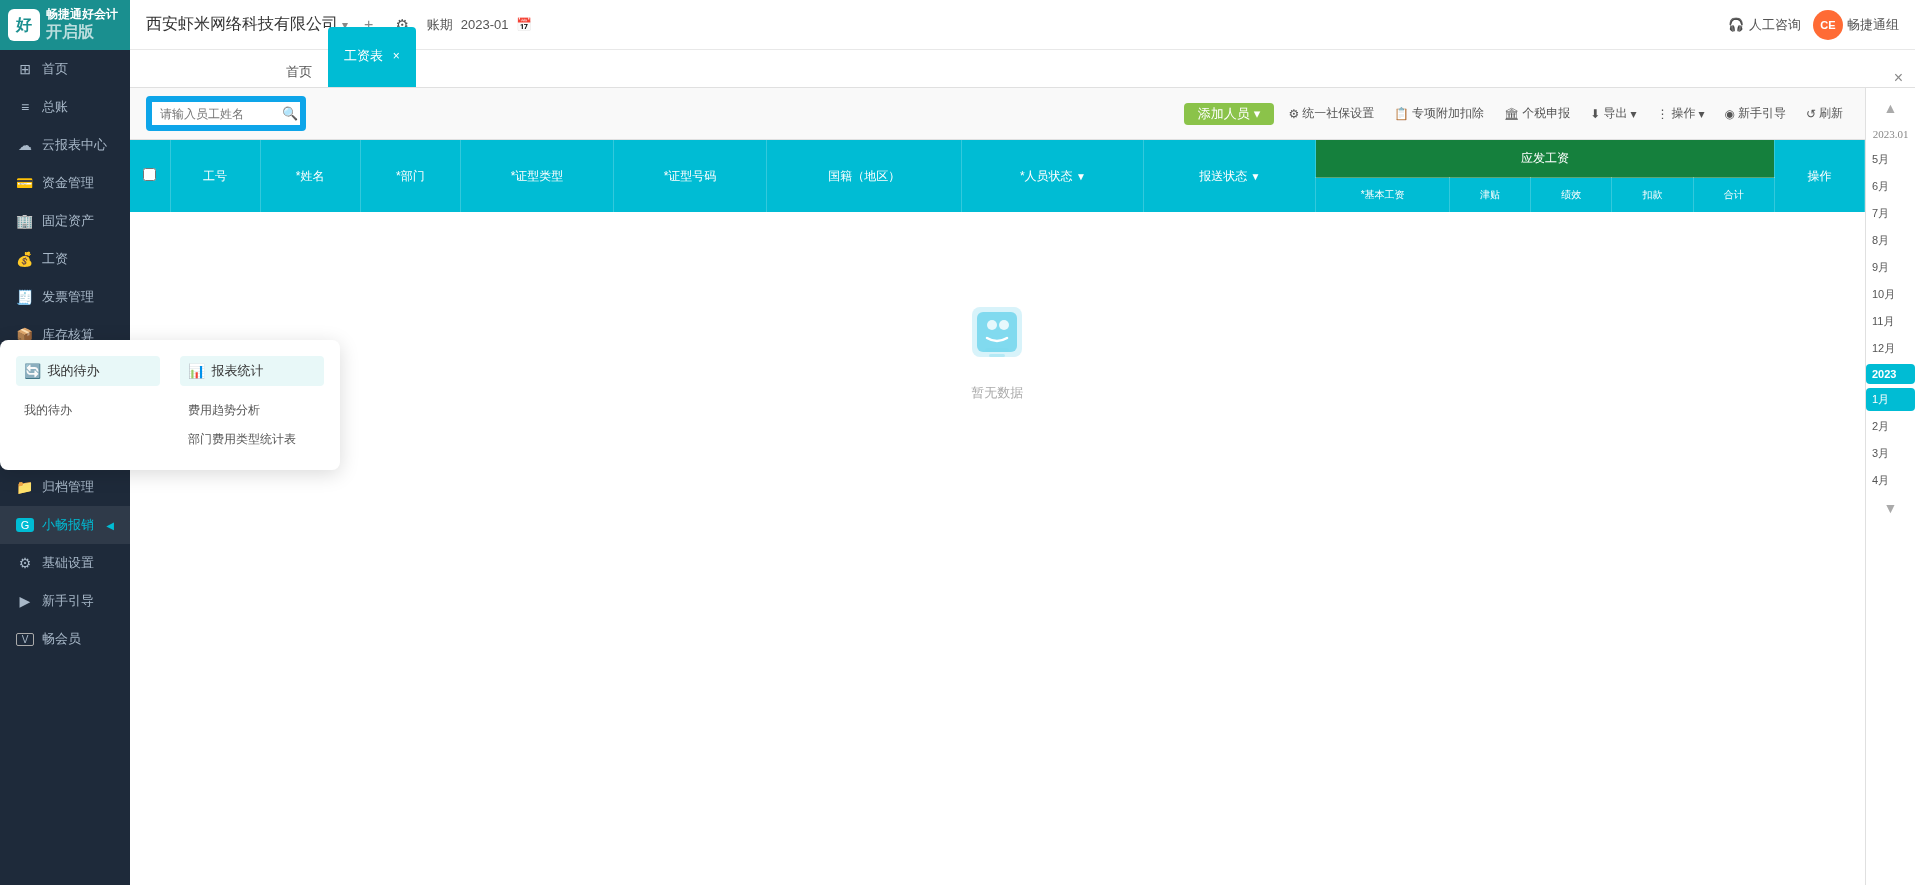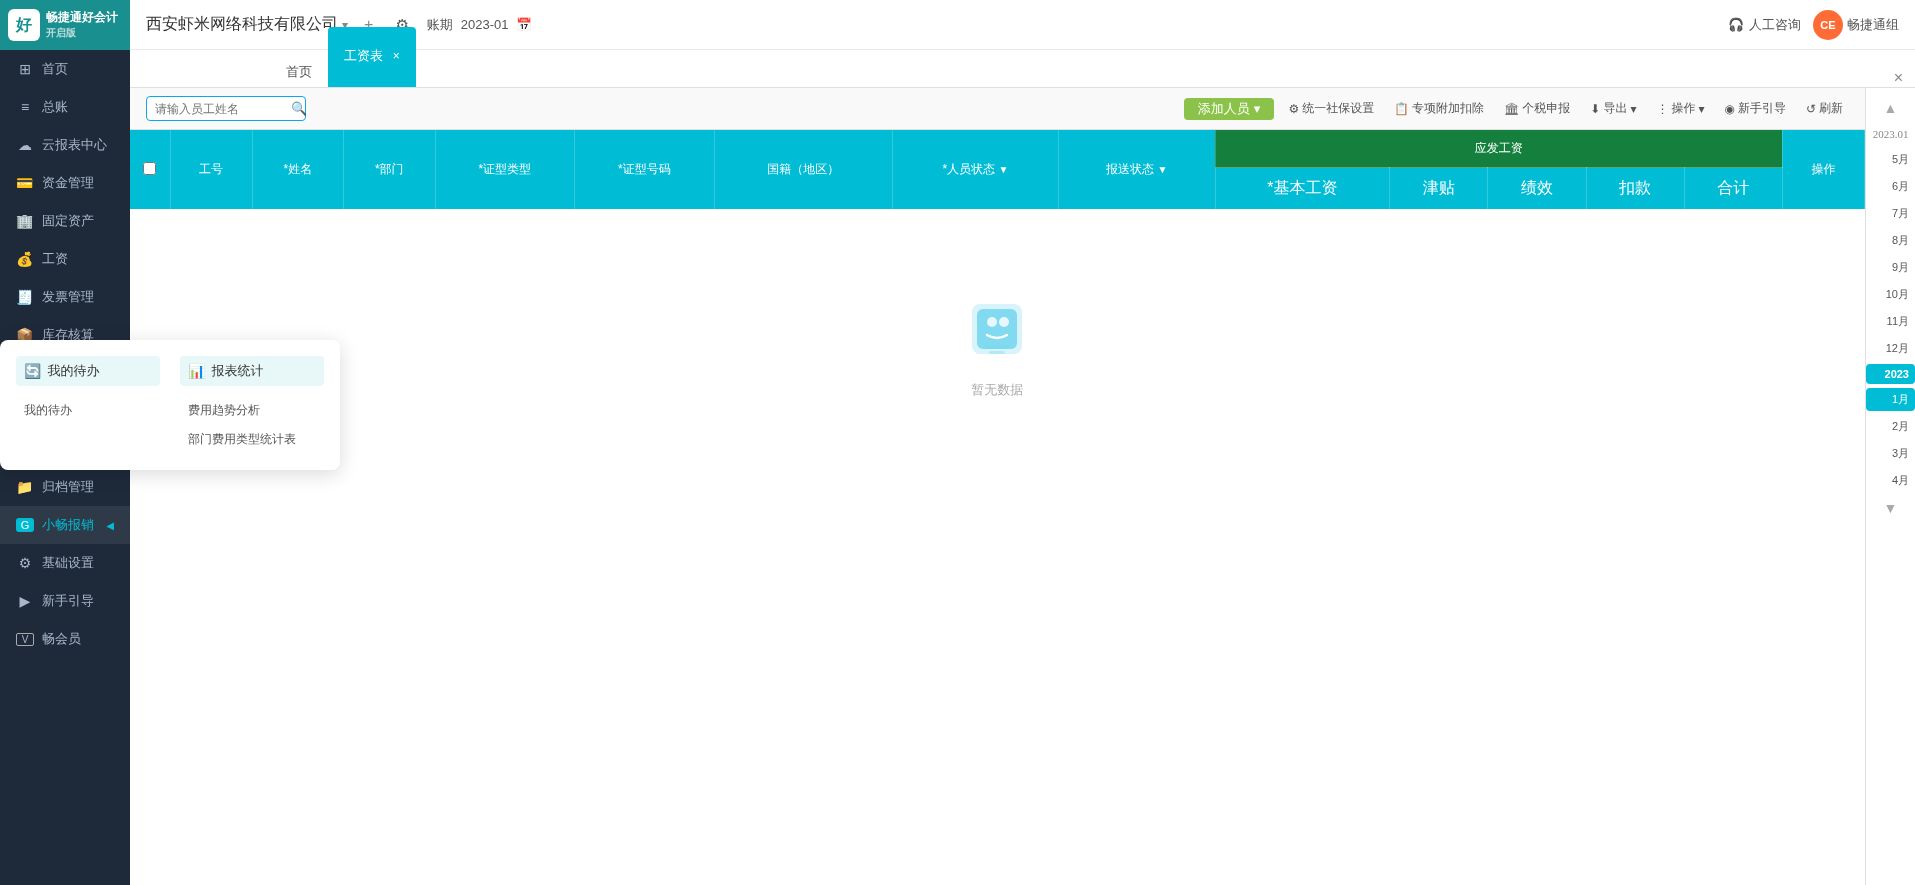--- a/index.html
+++ b/index.html
@@ -32,21 +32,21 @@
       background: white;
       border-radius: 6px;
       display: flex;
       align-items: center;
       justify-content: center;
       color: #1a8f8f;
       font-size: 16px;
       font-weight: bold;
     }
     .sidebar-logo-text { font-size: 12px; line-height: 1.3; }
-    .sidebar-logo-sub { font-size: 10px; color: rgba(255,255,255,0.7); }
+    .sidebar-logo-sub { font-size: 16px; color: rgba(255,255,255,0.7); }
     .sidebar-item {
       display: flex;
       align-items: center;
       gap: 8px;
       padding: 10px 16px;
       cursor: pointer;
       color: #a8b8c8;
       font-size: 13px;
       transition: background 0.2s;
     }
@@ -150,26 +150,26 @@
       background: #f9f9f9;
       padding: 8px 16px;
       display: flex;
       align-items: center;
       gap: 8px;
       border-bottom: 1px solid #e0e0e0;
     }
     .search-box {
       display: flex;
       align-items: center;
-      border: 1px solid #0ea5e9;
+      border: 6px solid #0ea5e9;
       border-radius: 4px;
       padding: 4px 8px;
       background: white;
       width: 160px;
-      gap: 16px;
+      gap: 2px;
     }
     .search-box input {
       border: none;
       outline: none;
       font-size: 12px;
       width: 120px;
       color: #999;
     }
     .toolbar-right {
       margin-left: auto;
@@ -219,21 +219,21 @@
     .data-table thead th {
       padding: 10px 8px;
       font-size: 12px;
       font-weight: normal;
       text-align: center;
       border-right: 1px solid rgba(255,255,255,0.2);
       white-space: nowrap;
     }
     .data-table thead th.sub-header {
       background: #00bcd4;
-      font-size: 16px;
+      font-size: 10px;
     }
     .th-group {
       background: #15803d;
       color: white;
       text-align: center;
       padding: 6px;
       font-size: 12px;
       border-bottom: 1px solid rgba(255,255,255,0.3);
     }
     .empty-state {
@@ -262,21 +262,21 @@
       gap: 4px;
       font-size: 11px;
       color: #666;
     }
     .month-item {
       padding: 4px 6px;
       cursor: pointer;
       color: #555;
       font-size: 11px;
       width: 100%;
-      text-align: right;
+      text-align: left;
     }
     .month-item.active {
       background: #00bcd4;
       color: white;
       border-radius: 4px;
     }
     .panel-header {
       font-size: 11px;
       color: #888;
       padding: 4px;

